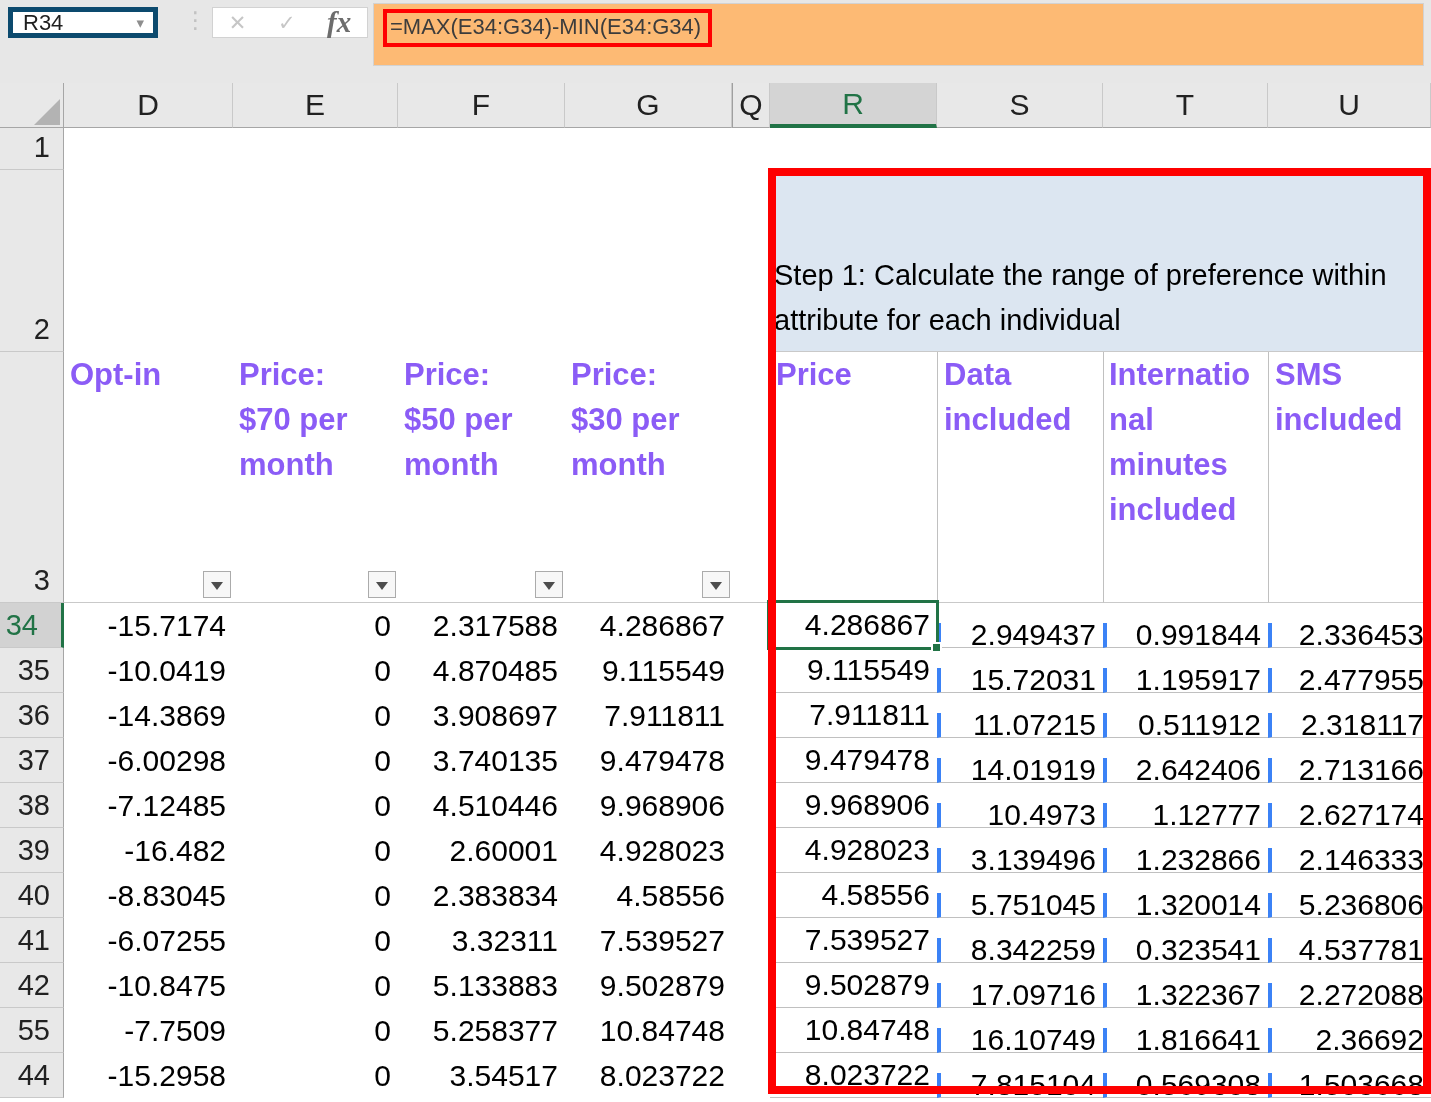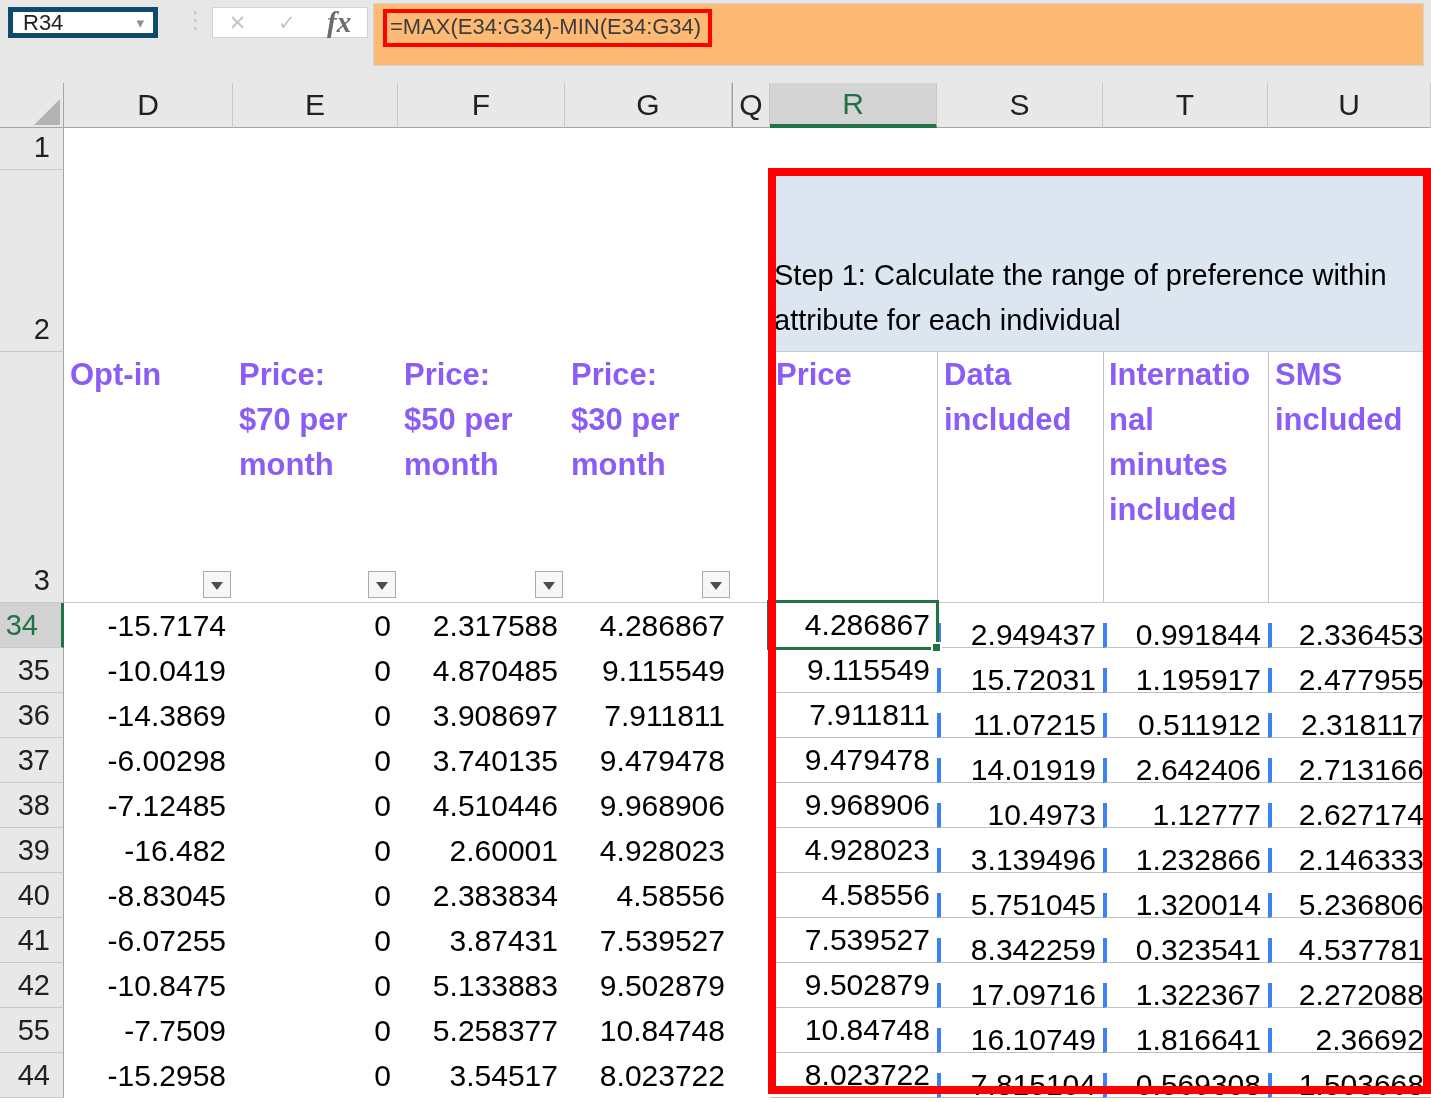--- a/index.html
+++ b/index.html
@@ -281,21 +281,21 @@
     <div class="dc w-q"></div>
     <div class="dc region w-r">4.58556</div>
     <div class="dc region bl w-s">5.751045</div>
     <div class="dc region bl w-t">1.320014</div>
     <div class="dc region bl w-u">5.236806</div>
   </div>
         <div class="row datarow">
     <div class="rowhdr w-rh">41</div>
     <div class="dc w-d">-6.07255</div>
     <div class="dc w-e">0</div>
-    <div class="dc w-f">3.87431</div>
+    <div class="dc w-f">3.32311</div>
     <div class="dc w-g">7.539527</div>
     <div class="dc w-q"></div>
     <div class="dc region w-r">7.539527</div>
     <div class="dc region bl w-s">8.342259</div>
     <div class="dc region bl w-t">0.323541</div>
     <div class="dc region bl w-u">4.537781</div>
   </div>
         <div class="row datarow">
     <div class="rowhdr w-rh">42</div>
     <div class="dc w-d">-10.8475</div>

